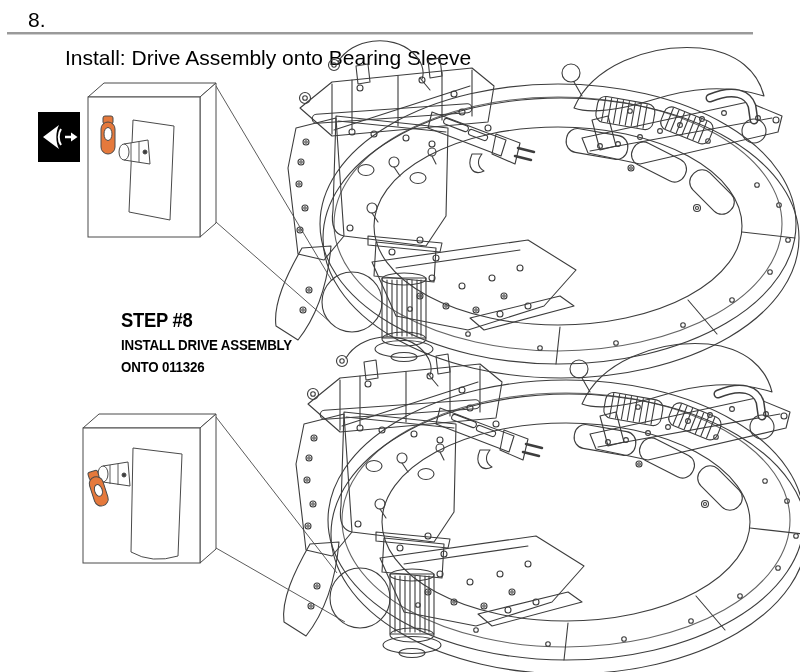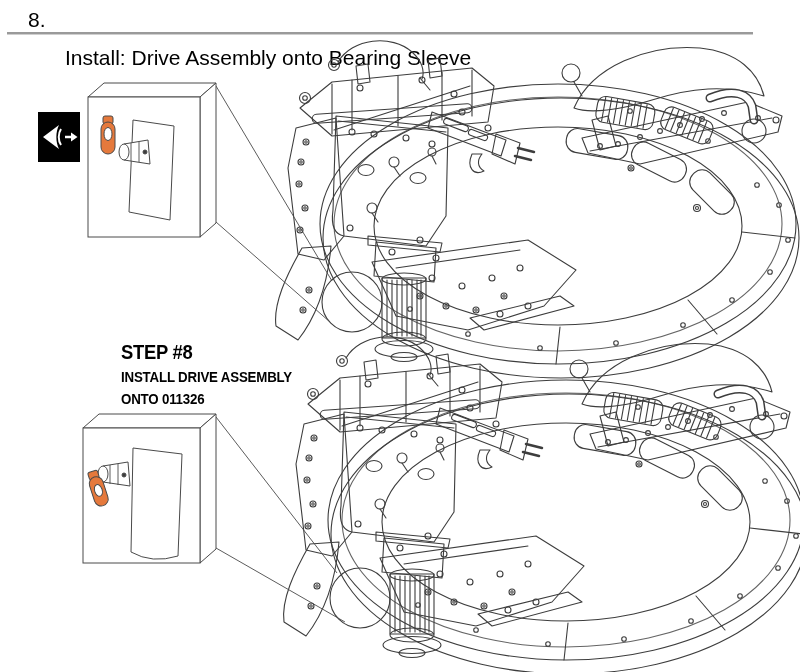--- a/index.html
+++ b/index.html
@@ -3,21 +3,21 @@
 <meta charset="utf-8">
 <style>
   html,body{margin:0;padding:0;background:#ffffff;}
   #page{position:relative;width:800px;height:672px;background:#fff;overflow:hidden;
         font-family:"Liberation Sans",sans-serif;color:#000;}
   #title-row{position:absolute;left:0;top:5px;width:800px;height:28px;}
   #section-number{position:absolute;left:28px;top:3px;font-size:21px;}
   #section-title{position:absolute;left:65px;top:3px;font-size:21px;margin-top:38px;}
   #title-rule{position:absolute;left:7px;top:32px;width:746px;height:2px;
               background:#9a9a9a;border-bottom:1px solid #cfcfcf;}
-  #step-note{position:absolute;left:121px;top:310px;line-height:1;margin-top:32px;}
+  #step-note{position:absolute;left:121px;top:310px;line-height:1;}
   #step-title{font-size:20px;font-weight:700;letter-spacing:-0.3px;
               transform:scaleX(0.92);transform-origin:left;}
   .step-line{font-size:14px;font-weight:700;margin-top:8px;letter-spacing:-0.2px;
              transform:scaleX(0.95);transform-origin:left;}
   svg{position:absolute;left:0;top:0;}
   .ln{stroke:#3d3d3d;stroke-width:1.1;fill:none;}
 </style>
 </head>
 <body>
 

